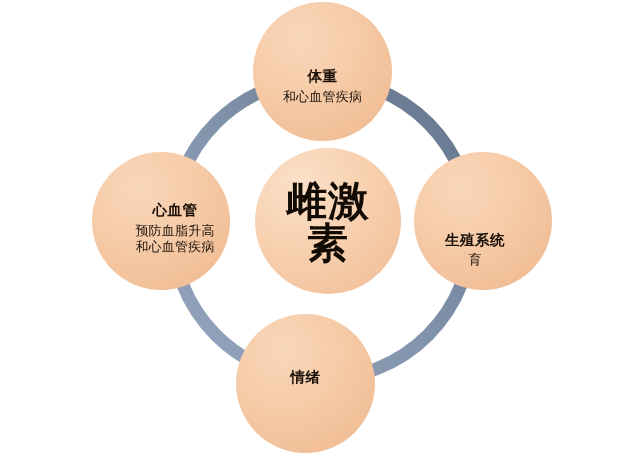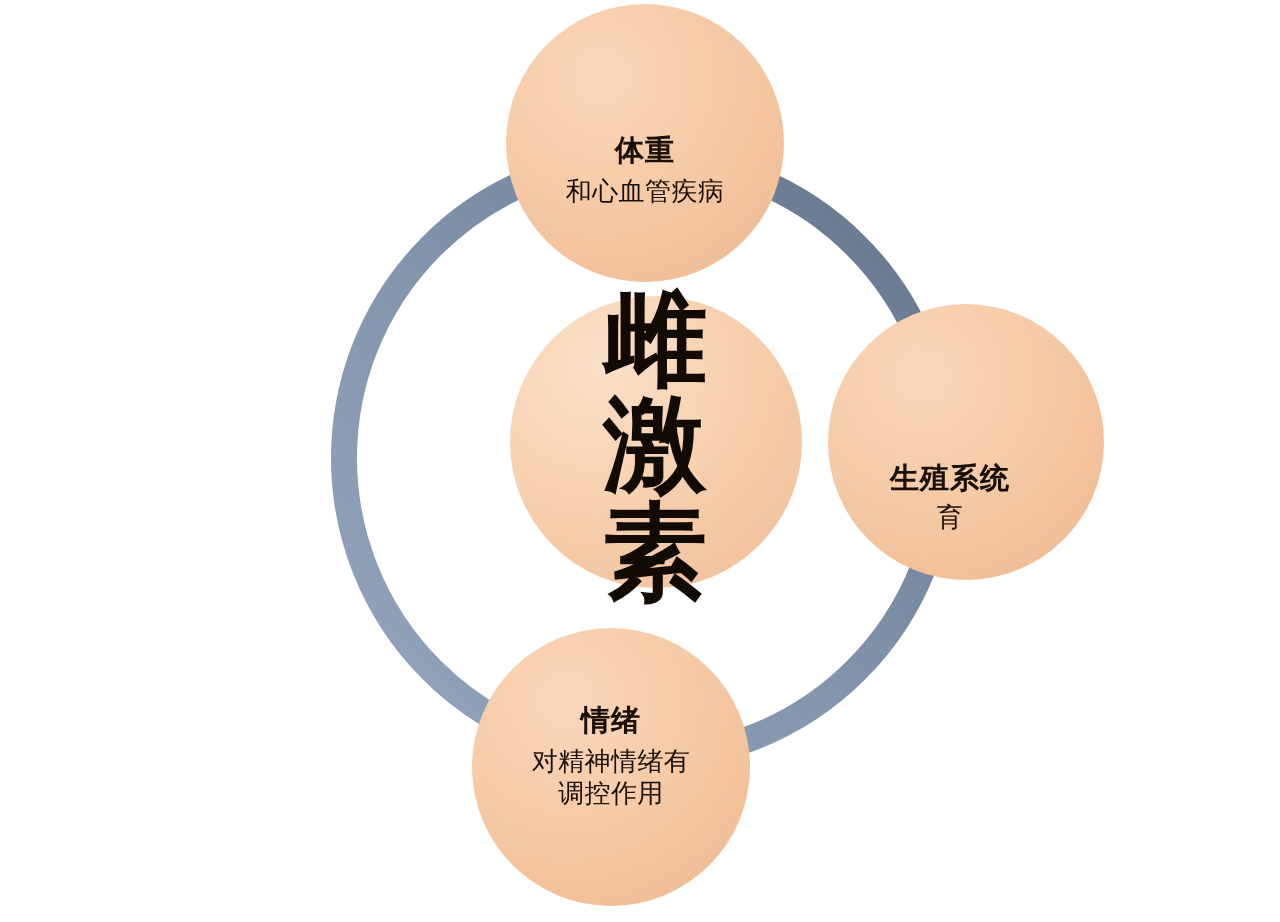--- a/index.html
+++ b/index.html
@@ -135,21 +135,21 @@
     background:
       radial-gradient(circle at 30% 24%,
         #fbe0c8 0%,
         #f8d3b3 38%,
         #f4c6a2 72%,
         #f0bd96 100%);
     z-index: 3;
   }
 
   #node-center .center-label {
-    font-size: 52px;
+    font-size: 41px;
     font-weight: bold;
     line-height: 1.02;
     color: #120b04;
     letter-spacing: 1px;
     width: 96px;
     text-align: center;
     word-break: break-all;
     transform: translateY(2px);
   }
 
@@ -175,37 +175,42 @@
 
   <div class="node satellite" id="node-top">
     <div class="node-content">
       <div class="node-title">体重</div>
       <div class="node-desc">
         <span class="desc-line">和心血管疾病</span>
       </div>
     </div>
   </div>
 
+  <div class="node satellite" id="node-left">
+    <div class="node-content">
+      <div class="node-title">心血管</div>
+      <div class="node-desc">
+        <span class="desc-line">预防血脂升高</span>
+        <span class="desc-line">和心血管疾病</span>
+      </div>
+    </div>
+  </div>
 
   <div class="node" id="node-center">
     <div class="center-label">雌激素</div>
   </div>
 
   <div class="node satellite" id="node-right">
     <div class="node-content">
       <div class="node-title">生殖系统</div>
       <div class="node-desc">
         <span class="desc-line">育</span>
       </div>
     </div>
   </div>
 
   <div class="node satellite" id="node-bottom">
     <div class="node-content">
       <div class="node-title">情绪</div>
-      <div class="node-desc">
-        <span class="desc-line">对精神情绪有</span>
-        <span class="desc-line">调控作用</span>
-      </div>
     </div>
   </div>
 
 </div>
 
 </body></html>

